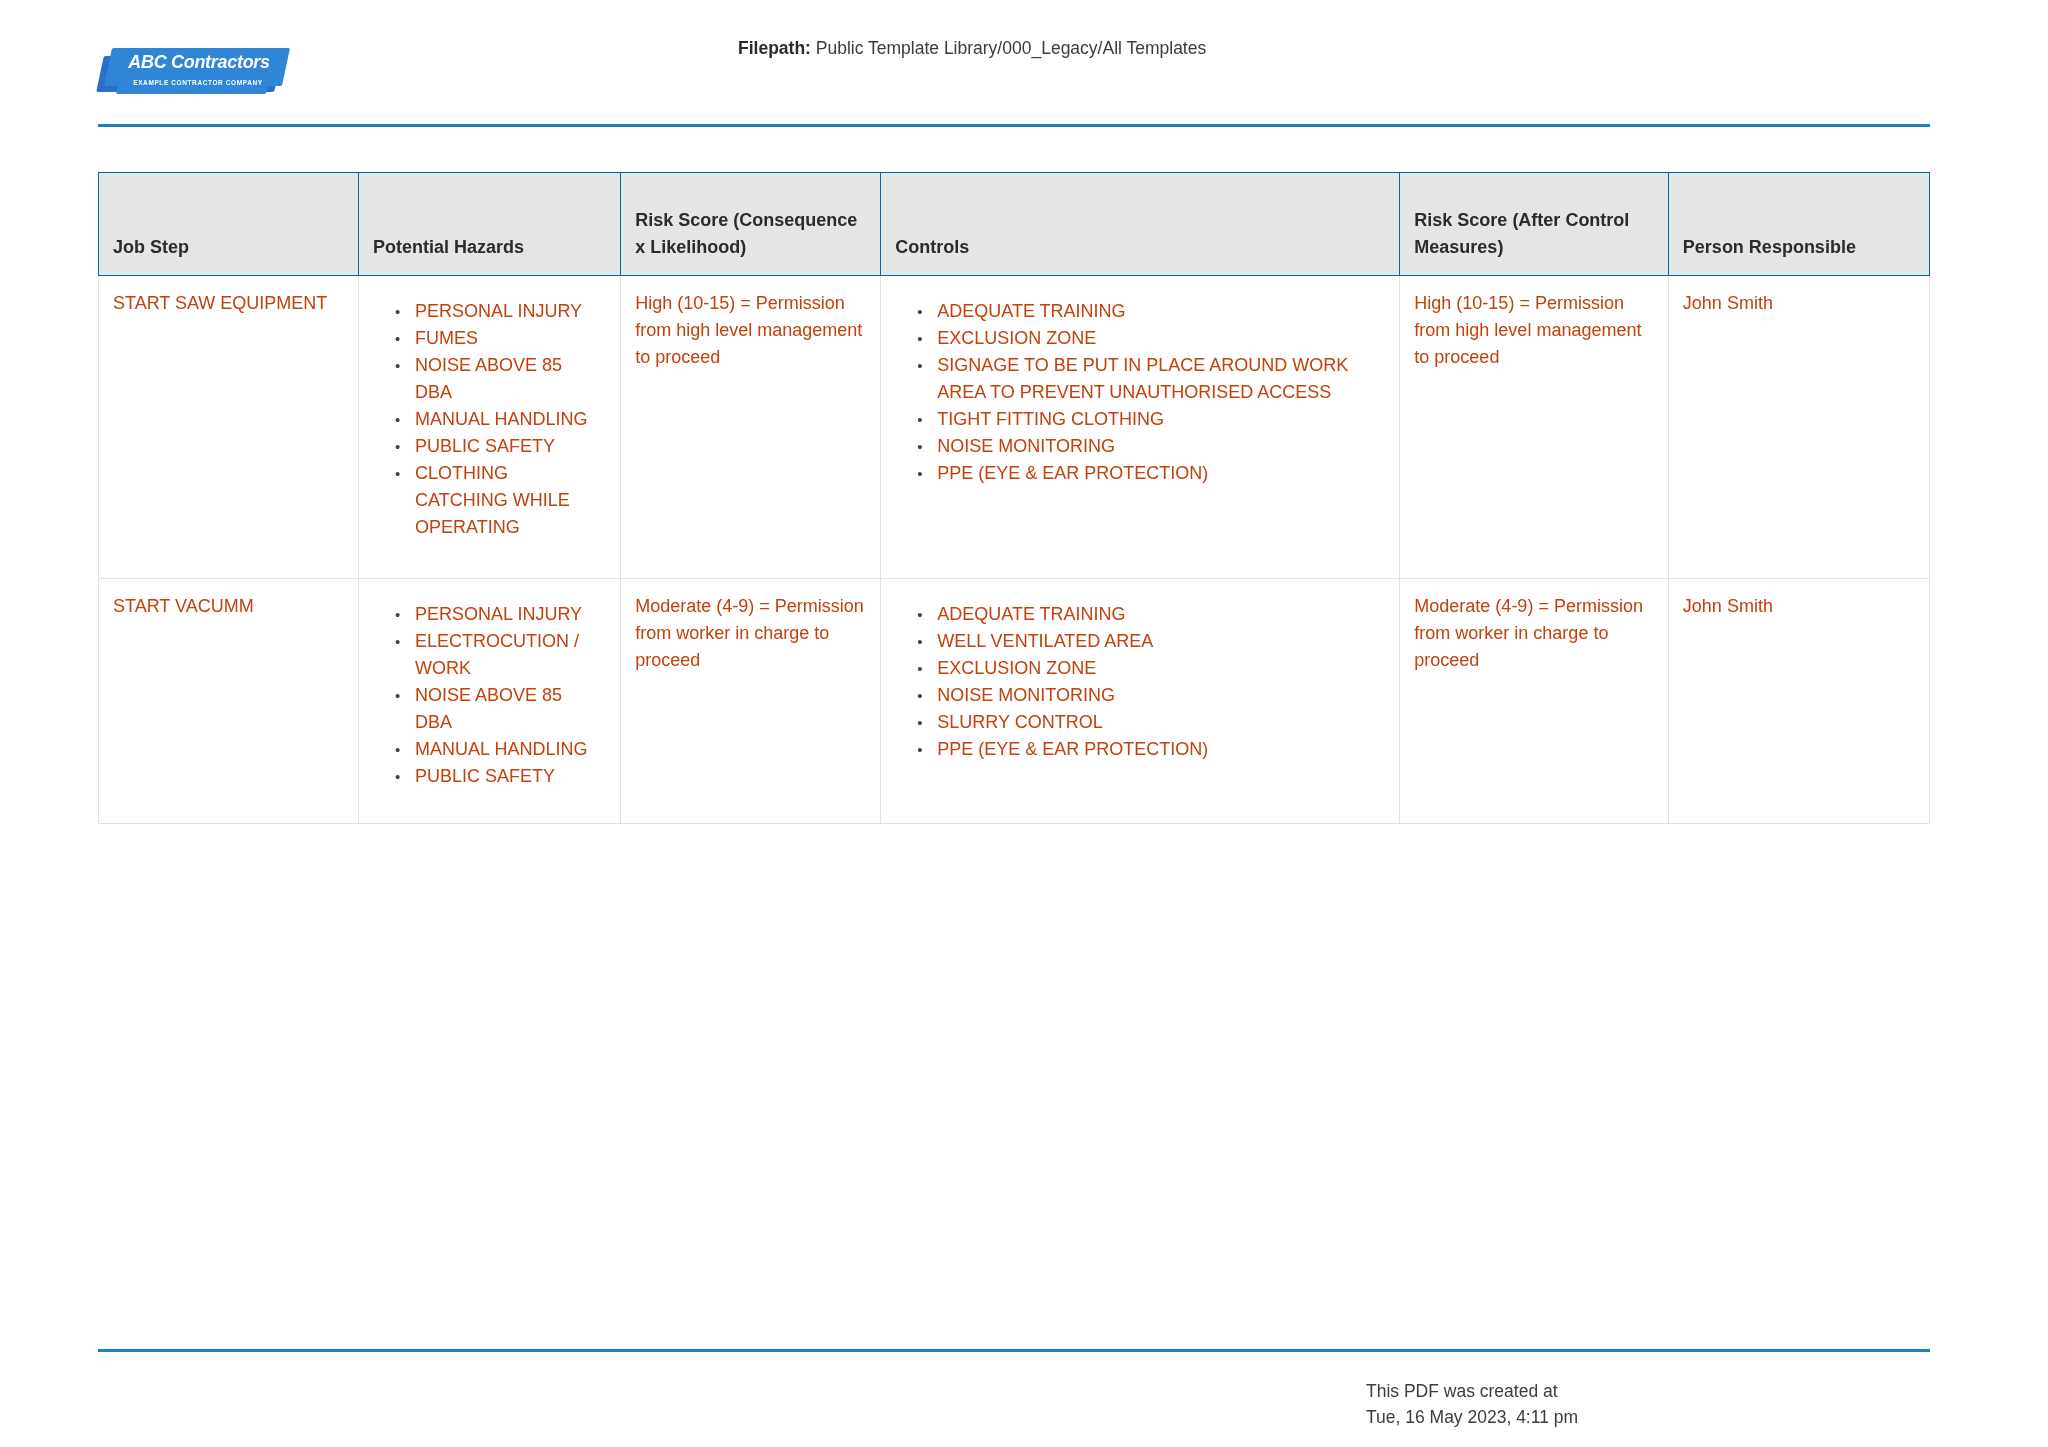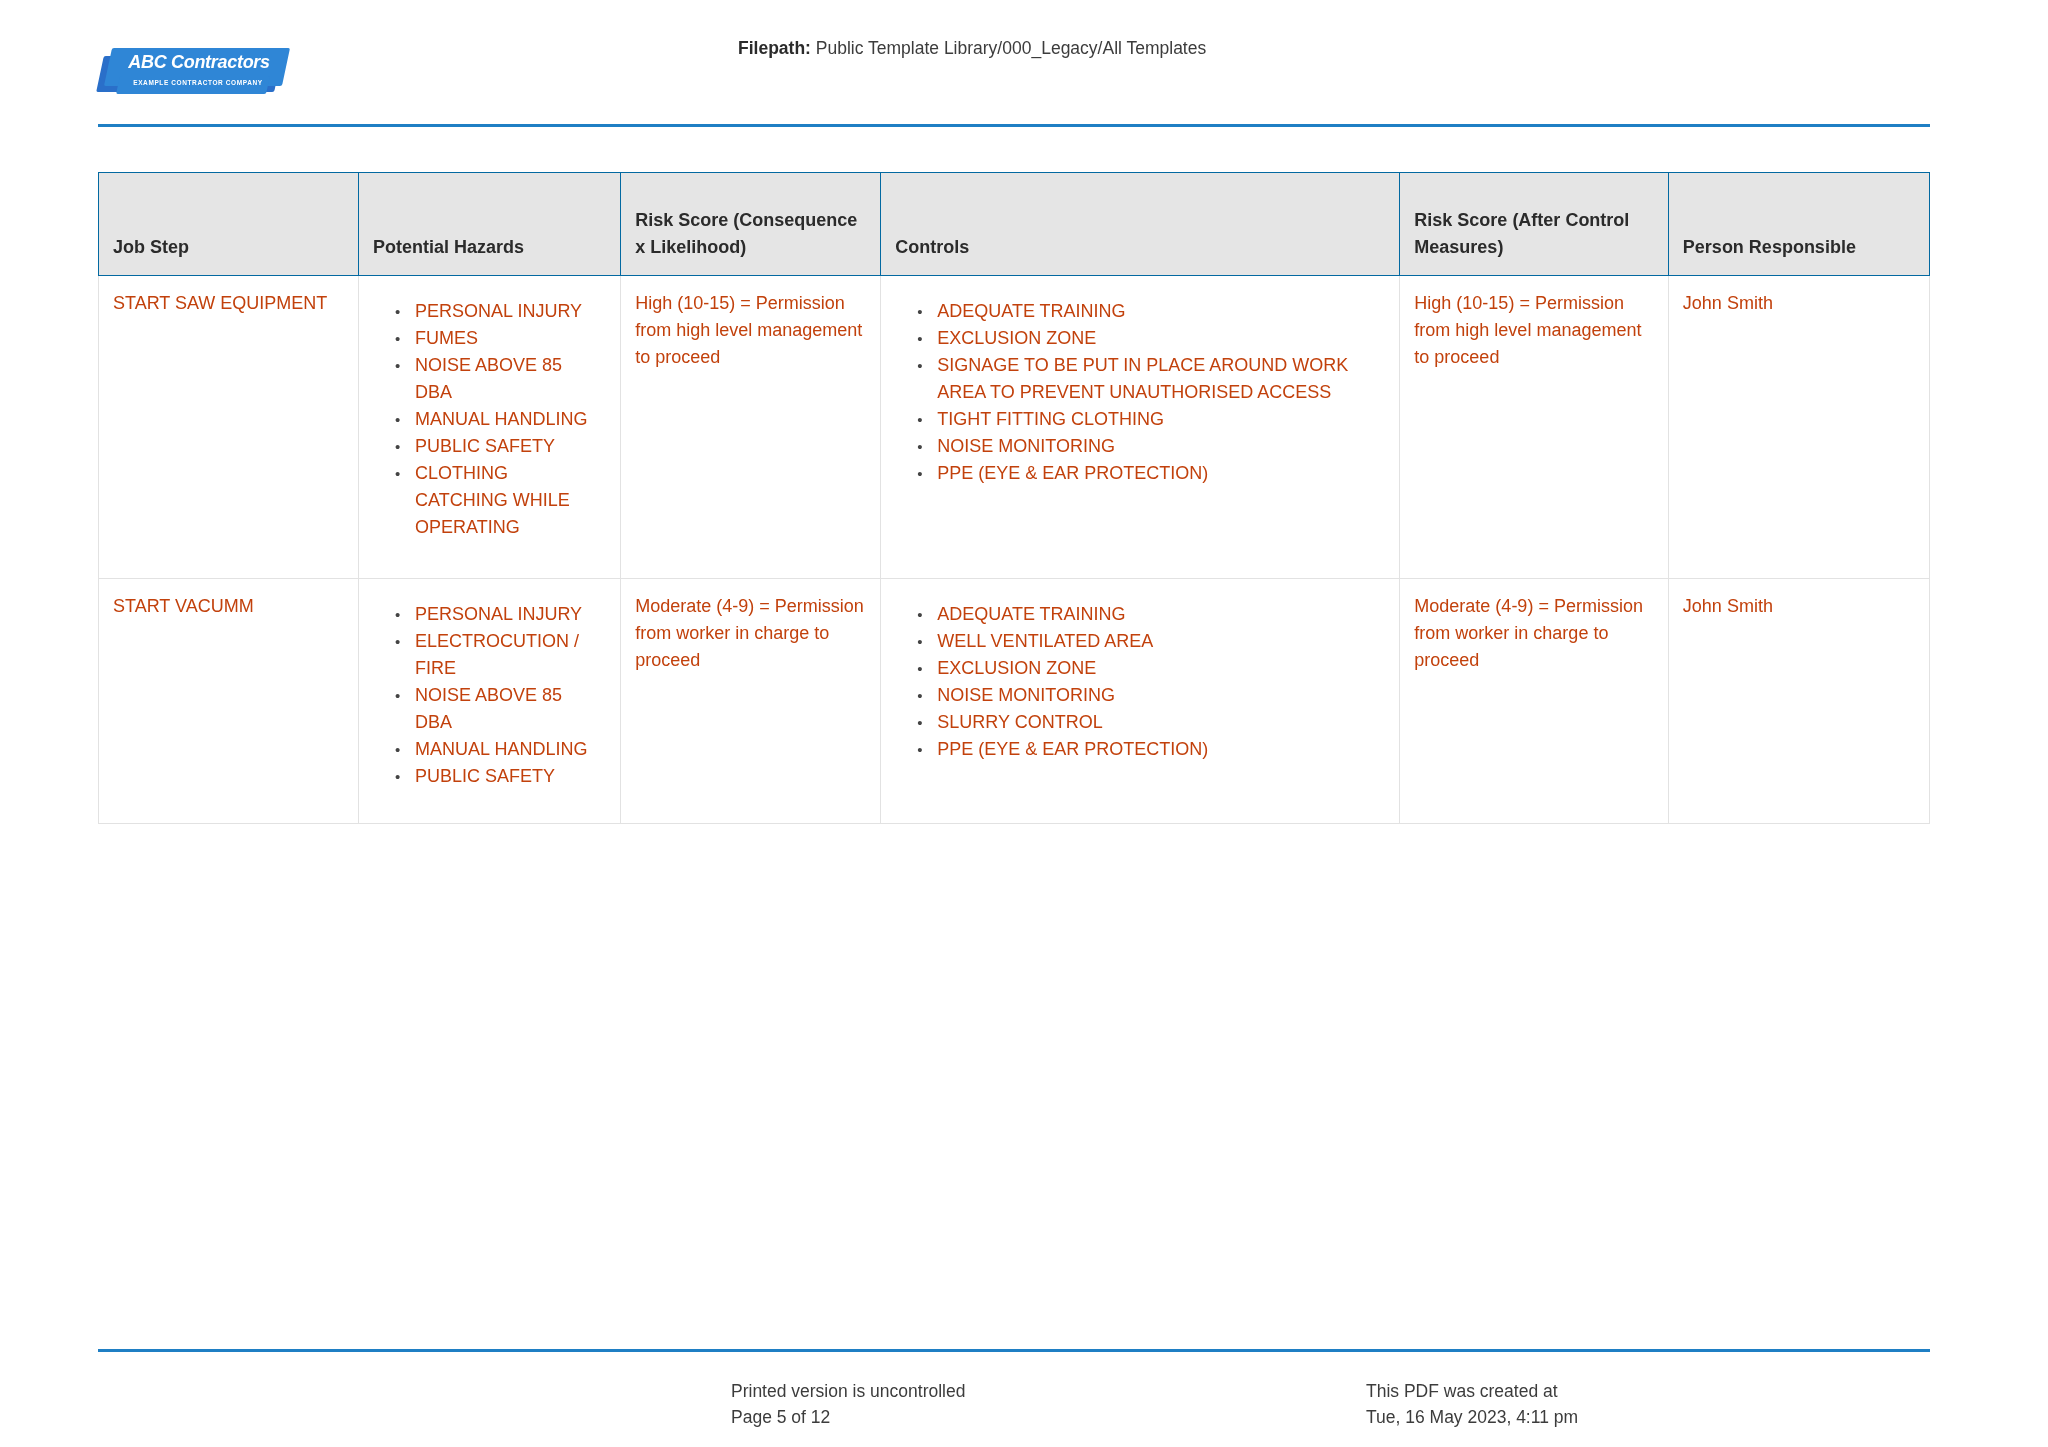--- a/index.html
+++ b/index.html
@@ -289,21 +289,21 @@
           <span class="cell-text">John Smith</span>
         </td>
       </tr>
       <tr class="row-2">
         <td>
           <span class="cell-text">START VACUMM</span>
         </td>
         <td>
           <ul class="hazards">
               <li>PERSONAL INJURY</li>
-              <li>ELECTROCUTION / FIRE</li>
+              <li>ELECTROCUTION / WORK</li>
               <li>NOISE ABOVE 85 DBA</li>
               <li>MANUAL HANDLING</li>
               <li>PUBLIC SAFETY</li>
             </ul>
         </td>
         <td>
           <span class="cell-text">Moderate (4-9) = Permission from worker in charge to proceed</span>
         </td>
         <td>
           <ul class="controls">
@@ -320,22 +320,18 @@
         </td>
         <td>
           <span class="cell-text">John Smith</span>
         </td>
       </tr>
     </tbody>
   </table>
 
   <div class="rule-bottom"></div>
 
-  <div class="footer-left">
-    <div>Printed version is uncontrolled</div>
-    <div>Page 5 of 12</div>
-  </div>
   <div class="footer-right">
     <div>This PDF was created at</div>
     <div>Tue, 16 May 2023, 4:11 pm</div>
   </div>
 
 </div>
 
 </body></html>

